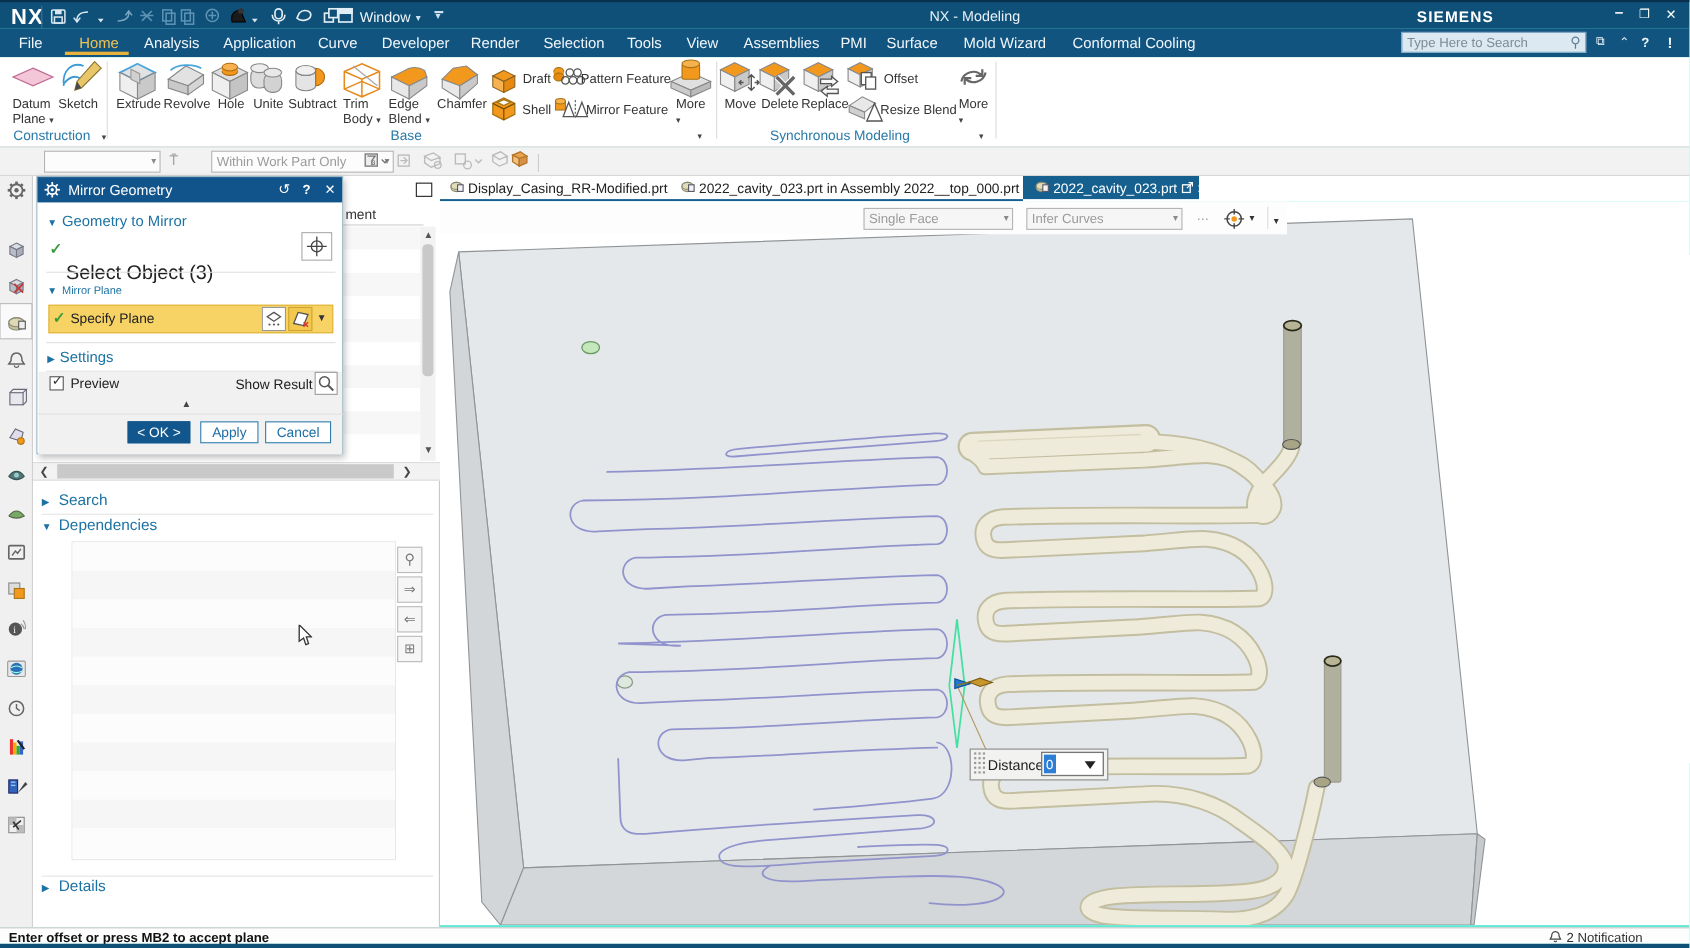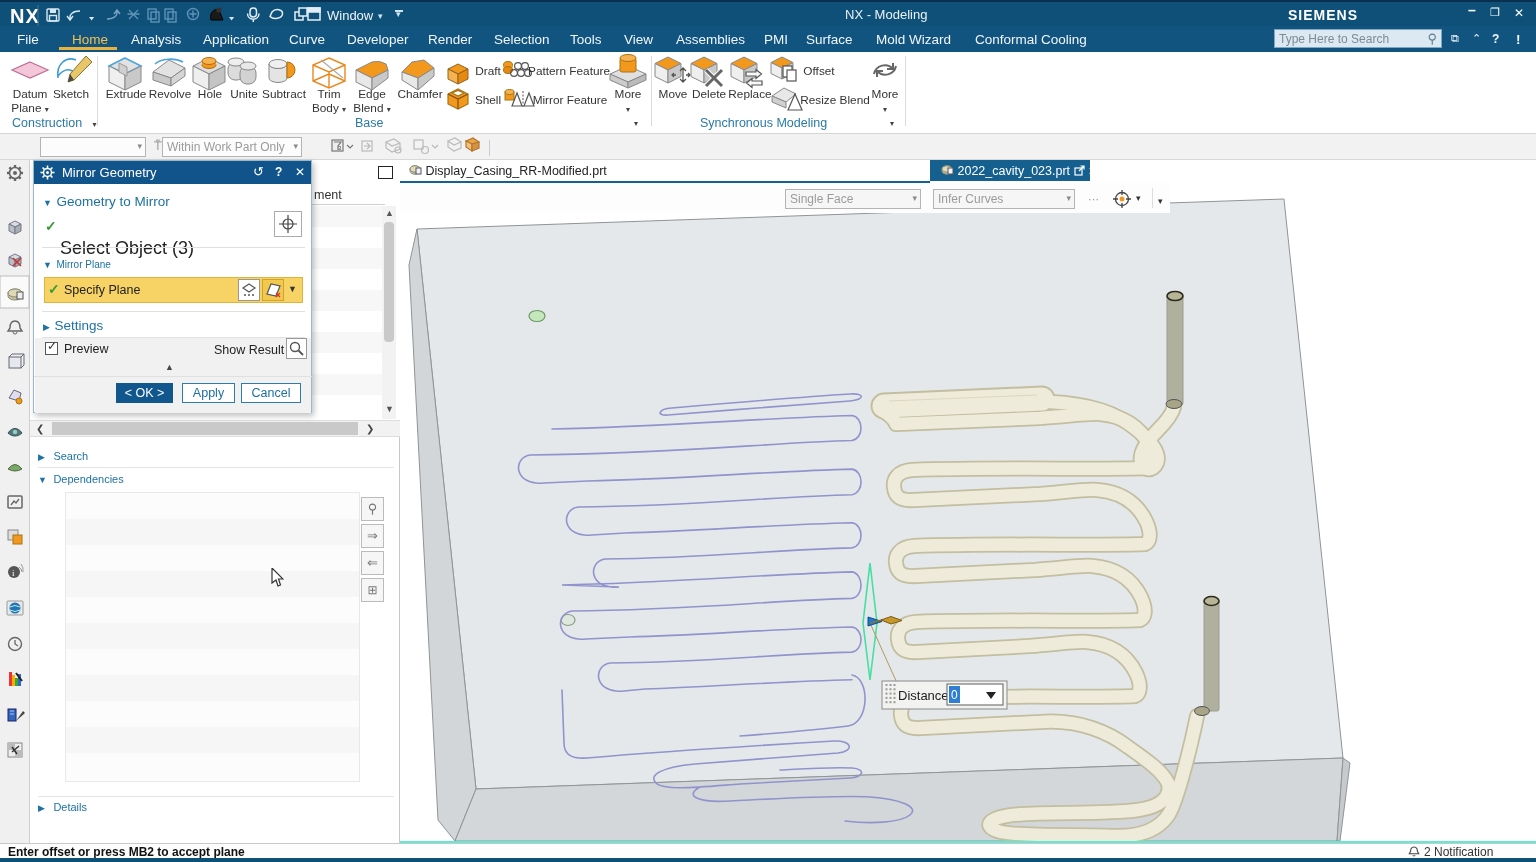--- a/index.html
+++ b/index.html
@@ -12,33 +12,33 @@
 .qat{position:absolute;top:2px;height:22px;display:flex;align-items:center;color:#cfe3f0}
 .ttl{position:absolute;top:5px;color:#e8f1f7;font-size:13px}
 .siemens{position:absolute;top:5px;left:1288px;color:#fff;font-weight:bold;font-size:14px;letter-spacing:1px}
 .winbtn{position:absolute;top:4px;color:#fff;font-size:14px}
 .menu{position:absolute;top:6px;color:#f0f6fa;font-size:13.5px}
 .menu.active{color:#f2c14e}
 .homeline{position:absolute;left:59px;top:47px;width:58px;height:3px;background:#e8b23d}
 .searchbox{position:absolute;left:1274px;top:3px;width:168px;height:19px;background:#dce9f2;border:1px solid #7ea7c2;color:#7c8b96;font-size:12px;padding:2px 4px}
 
 #ribbon{position:absolute;left:0;top:52px;width:1536px;height:82px;background:#fff;border-bottom:1px solid #d5d5d5}
-.rlabel{position:absolute;font-size:11.8px;color:#333;text-align:center;white-space:nowrap;transform:translateX(-50%)}
+.rlabel{position:absolute;font-size:11.8px;color:#333;text-align:left;white-space:nowrap;transform:translateX(-50%)}
 .rgroup{position:absolute;top:116px;font-size:12.5px;color:#2a7aa8;white-space:nowrap}
 .rsep{position:absolute;top:56px;width:1px;height:70px;background:#dcdcdc}
 .rarr{color:#444;font-size:8px}
 
 #utilrow{position:absolute;left:0;top:134px;width:1536px;height:26px;background:#f2f2f2;border-bottom:1px solid #d8d8d8}
 .combo{position:absolute;background:#fcfcfc;border:1px solid #b4b4b4;font-size:12px;color:#9b9b9b;padding:2px 4px}
 .combo .da{position:absolute;right:3px;top:3px;color:#8a8a8a;font-size:9px}
 
 #sidebar{position:absolute;left:0;top:160px;width:30px;height:683px;background:#f0f0f0;border-right:1px solid #d0d0d0}
 
 #leftpanel{position:absolute;left:30px;top:160px;width:370px;height:683px;background:#fff;border-right:1px solid #c8c8c8}
-.sect{color:#1c72a3;font-size:11px}
+.sect{color:#1c72a3;font-size:14px}
 .tri{font-size:9px;color:#1c72a3}
 
 #dlg{position:absolute;left:33px;top:160px;width:279px;height:253px;background:#fff;border:1px solid #9db8c8;box-shadow:2px 3px 6px rgba(0,0,0,.25)}
 #dlgtitle{position:absolute;left:0;top:0;width:100%;height:23px;background:#10548b;color:#fff;font-size:13px}
 .dbtn{font-size:12.5px;border:1px solid #2e7cab;color:#1c6ea5;background:#fff;text-align:center;position:absolute;height:20px;line-height:18px}
 
 #tabrow{position:absolute;left:400px;top:160px;width:1136px;height:23px;background:#fff}
 .tab{position:absolute;top:0;height:21px;font-size:12.5px;color:#222;padding-top:4px;white-space:nowrap}
 
 #viewport{position:absolute;left:400px;top:183px;width:1136px;height:658px;background:#fff;overflow:hidden}
@@ -283,21 +283,21 @@
 <span class="rarr abs" style="left:890px;top:119px">▾</span>
 <div class="rsep" style="left:97px"></div>
 <div class="rsep" style="left:651px"></div>
 <div class="rsep" style="left:905px"></div>
 
 <div id="utilrow">
  <div class="combo" style="left:40px;top:3px;width:106px;height:20px">
         <span class="da">▾</span>
       </div>
  <span class="abs" style="left:154px;top:4px;color:#777;font-size:13px">⍑</span>
- <div class="combo" style="left:162px;top:3px;width:140px;height:20px">Within Work Part Only<span class="da">▾</span></div>
+ <div class="combo" style="left:192px;top:3px;width:166px;height:20px">Within Work Part Only<span class="da">▾</span></div>
  <svg class="abs" style="left:330px;top:3px" width="150" height="20" viewBox="0 0 150 20">
   <g stroke="#777" stroke-width="1.2" fill="none">
    <rect x="2" y="3" width="11" height="11" fill="#eee"></rect>
           <path d="M 4 5 h 7 l -3 4 l 0 4"></path>
           <text x="8" y="13" font-size="6" fill="#555" stroke="none">3</text>
    <path d="M 17 8 l 3 3 l 3 -3"></path>
    <g opacity="0.45">
             <rect x="32" y="4" width="10" height="10"></rect>
             <path d="M 34 9 l 6 0 m -3 -3 l 3 3 l -3 3"></path>
           </g>
@@ -522,20 +522,28 @@
       <div class="dbtn" style="left:148px;top:222px;width:53px">Apply</div>
       <div class="dbtn" style="left:207px;top:222px;width:60px">Cancel</div>
     </div>
 
 <div id="tabrow">
  <div class="tab" style="left:8px"><svg width="14" height="12" viewBox="0 0 14 12" style="vertical-align:-1px">
           <path d="M 2 5 a 5 3.2 0 0 1 10 0 l 0 2 a 5 3.2 0 0 1 -10 0 z" fill="#cfc9a0" stroke="#887"></path>
           <ellipse cx="7" cy="5" rx="5" ry="3.2" fill="#e2ddb9" stroke="#887"></ellipse>
           <rect x="8" y="4" width="5" height="6" fill="#f4f4f4" stroke="#556"></rect>
         </svg> Display_Casing_RR-Modified.prt</div>
+ <div class="tab" style="left:218px"><svg width="14" height="12" viewBox="0 0 14 12" style="vertical-align:-1px">
+          <path d="M 2 5 a 5 3.2 0 0 1 10 0 l 0 2 a 5 3.2 0 0 1 -10 0 z" fill="#cfc9a0" stroke="#887"></path>
+          <ellipse cx="7" cy="5" rx="5" ry="3.2" fill="#e2ddb9" stroke="#887"></ellipse>
+          <rect x="8" y="4" width="5" height="6" fill="#f4f4f4" stroke="#556"></rect>
+        </svg> 2022_cavity_023.prt in Assembly 2022__top_000.prt <svg width="11" height="11" viewBox="0 0 11 11" style="vertical-align:-1px">
+          <rect x="1" y="3" width="7" height="7" fill="none" stroke="#555" stroke-width="1.2"></rect>
+          <path d="M 5 6 L 10 1 M 6.5 1 h 3.5 v 3.5" stroke="#555" stroke-width="1.2" fill="none"></path>
+        </svg></div>
  <div class="tab" style="left:530px;width:160px;background:#15608f;color:#fff;padding-left:10px"><svg width="14" height="12" viewBox="0 0 14 12" style="vertical-align:-1px">
           <path d="M 2 5 a 5 3.2 0 0 1 10 0 l 0 2 a 5 3.2 0 0 1 -10 0 z" fill="#cfc9a0" stroke="#887"></path>
           <ellipse cx="7" cy="5" rx="5" ry="3.2" fill="#e2ddb9" stroke="#887"></ellipse>
           <rect x="8" y="4" width="5" height="6" fill="#f4f4f4" stroke="#556"></rect>
         </svg> 2022_cavity_023.prt <svg width="11" height="11" viewBox="0 0 11 11" style="vertical-align:-1px">
           <rect x="1" y="3" width="7" height="7" fill="none" stroke="#fff" stroke-width="1.2"></rect>
           <path d="M 5 6 L 10 1 M 6.5 1 h 3.5 v 3.5" stroke="#fff" stroke-width="1.2" fill="none"></path>
         </svg> <span style="font-size:11px;color:#fff">✕</span></div>
  <div class="abs" style="left:0px;top:21px;width:530px;height:2px;background:#15608f"></div>
 </div>

